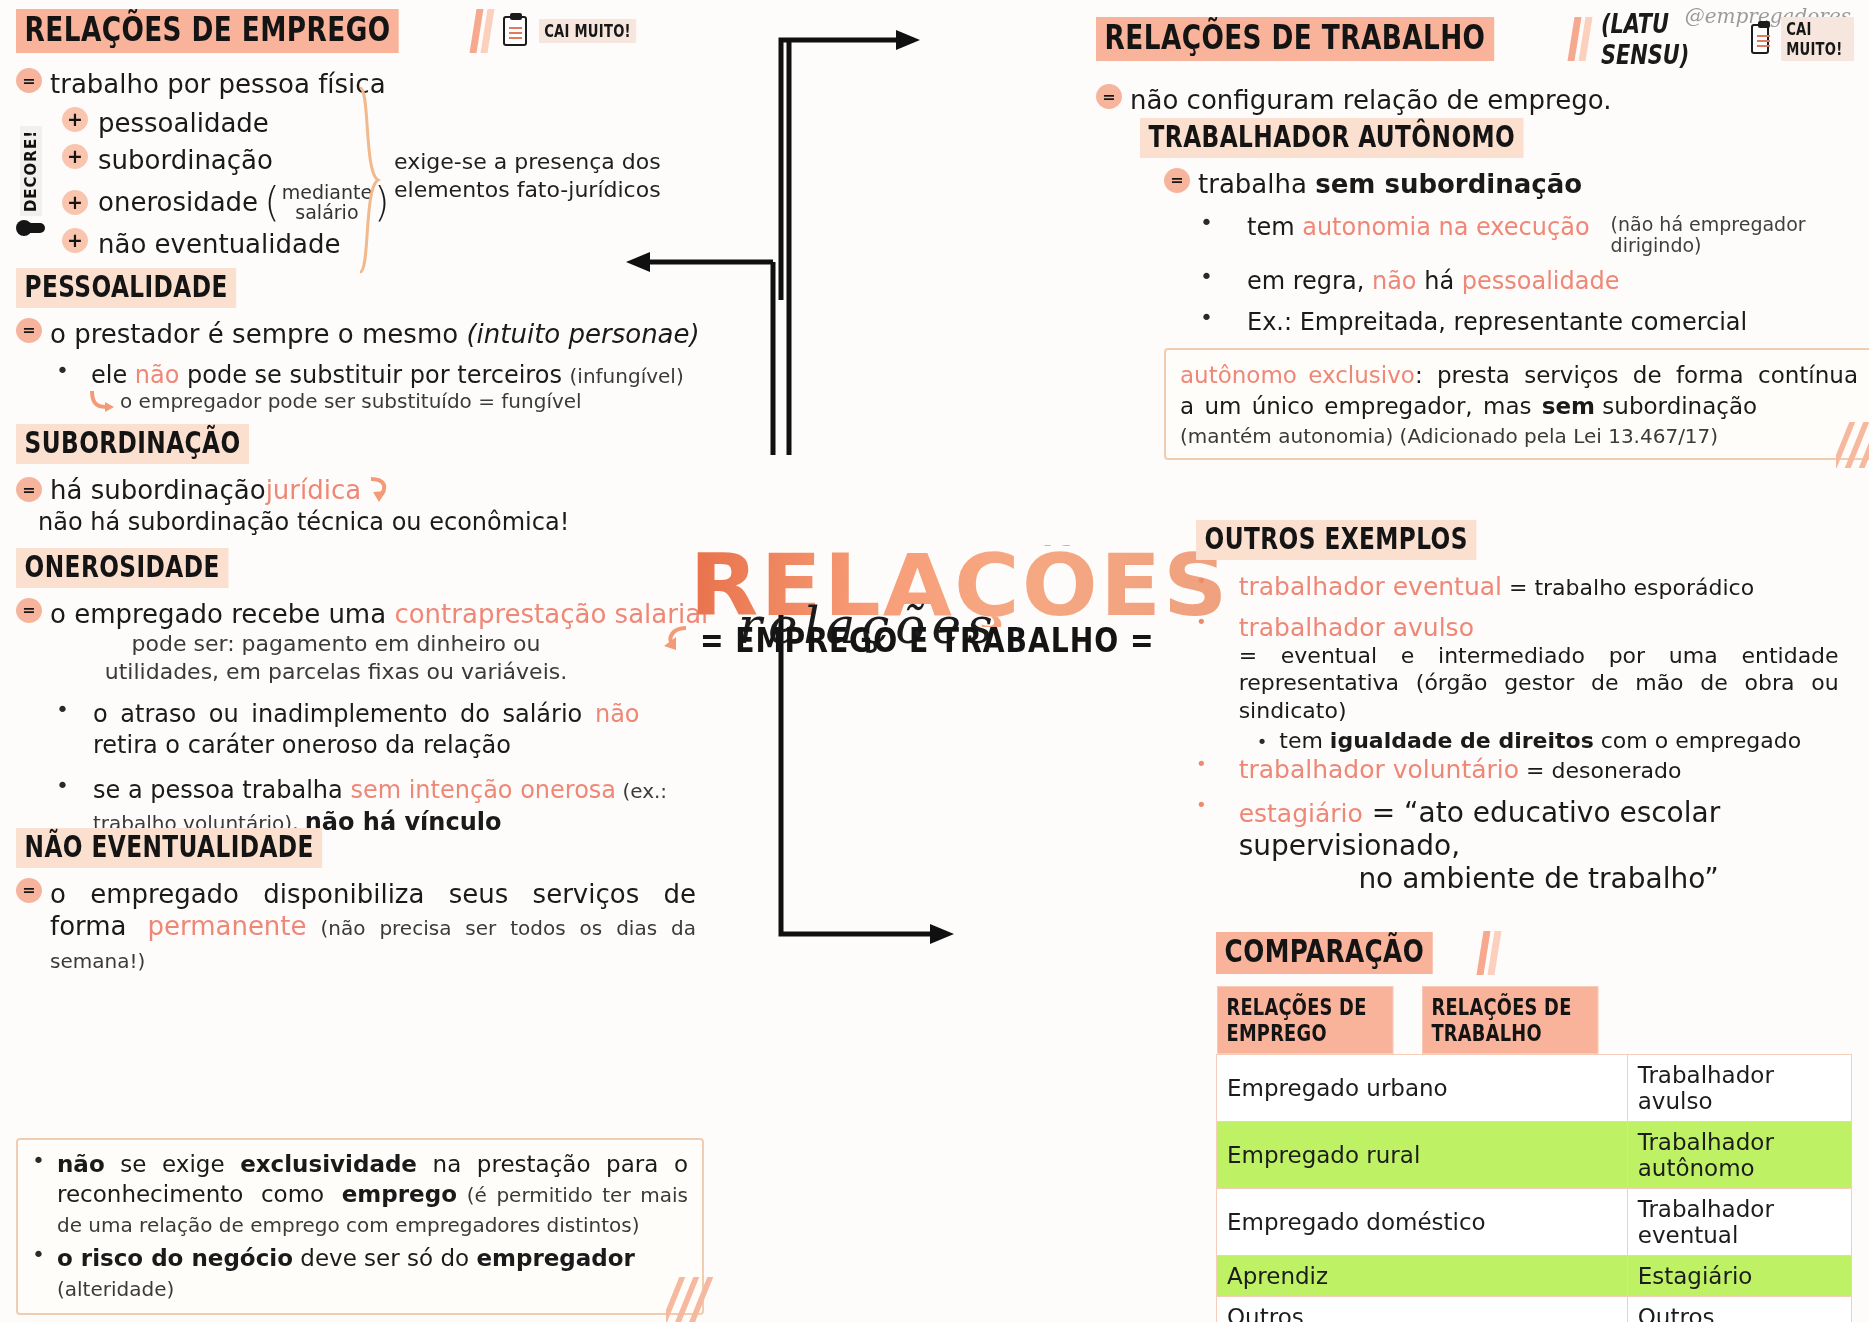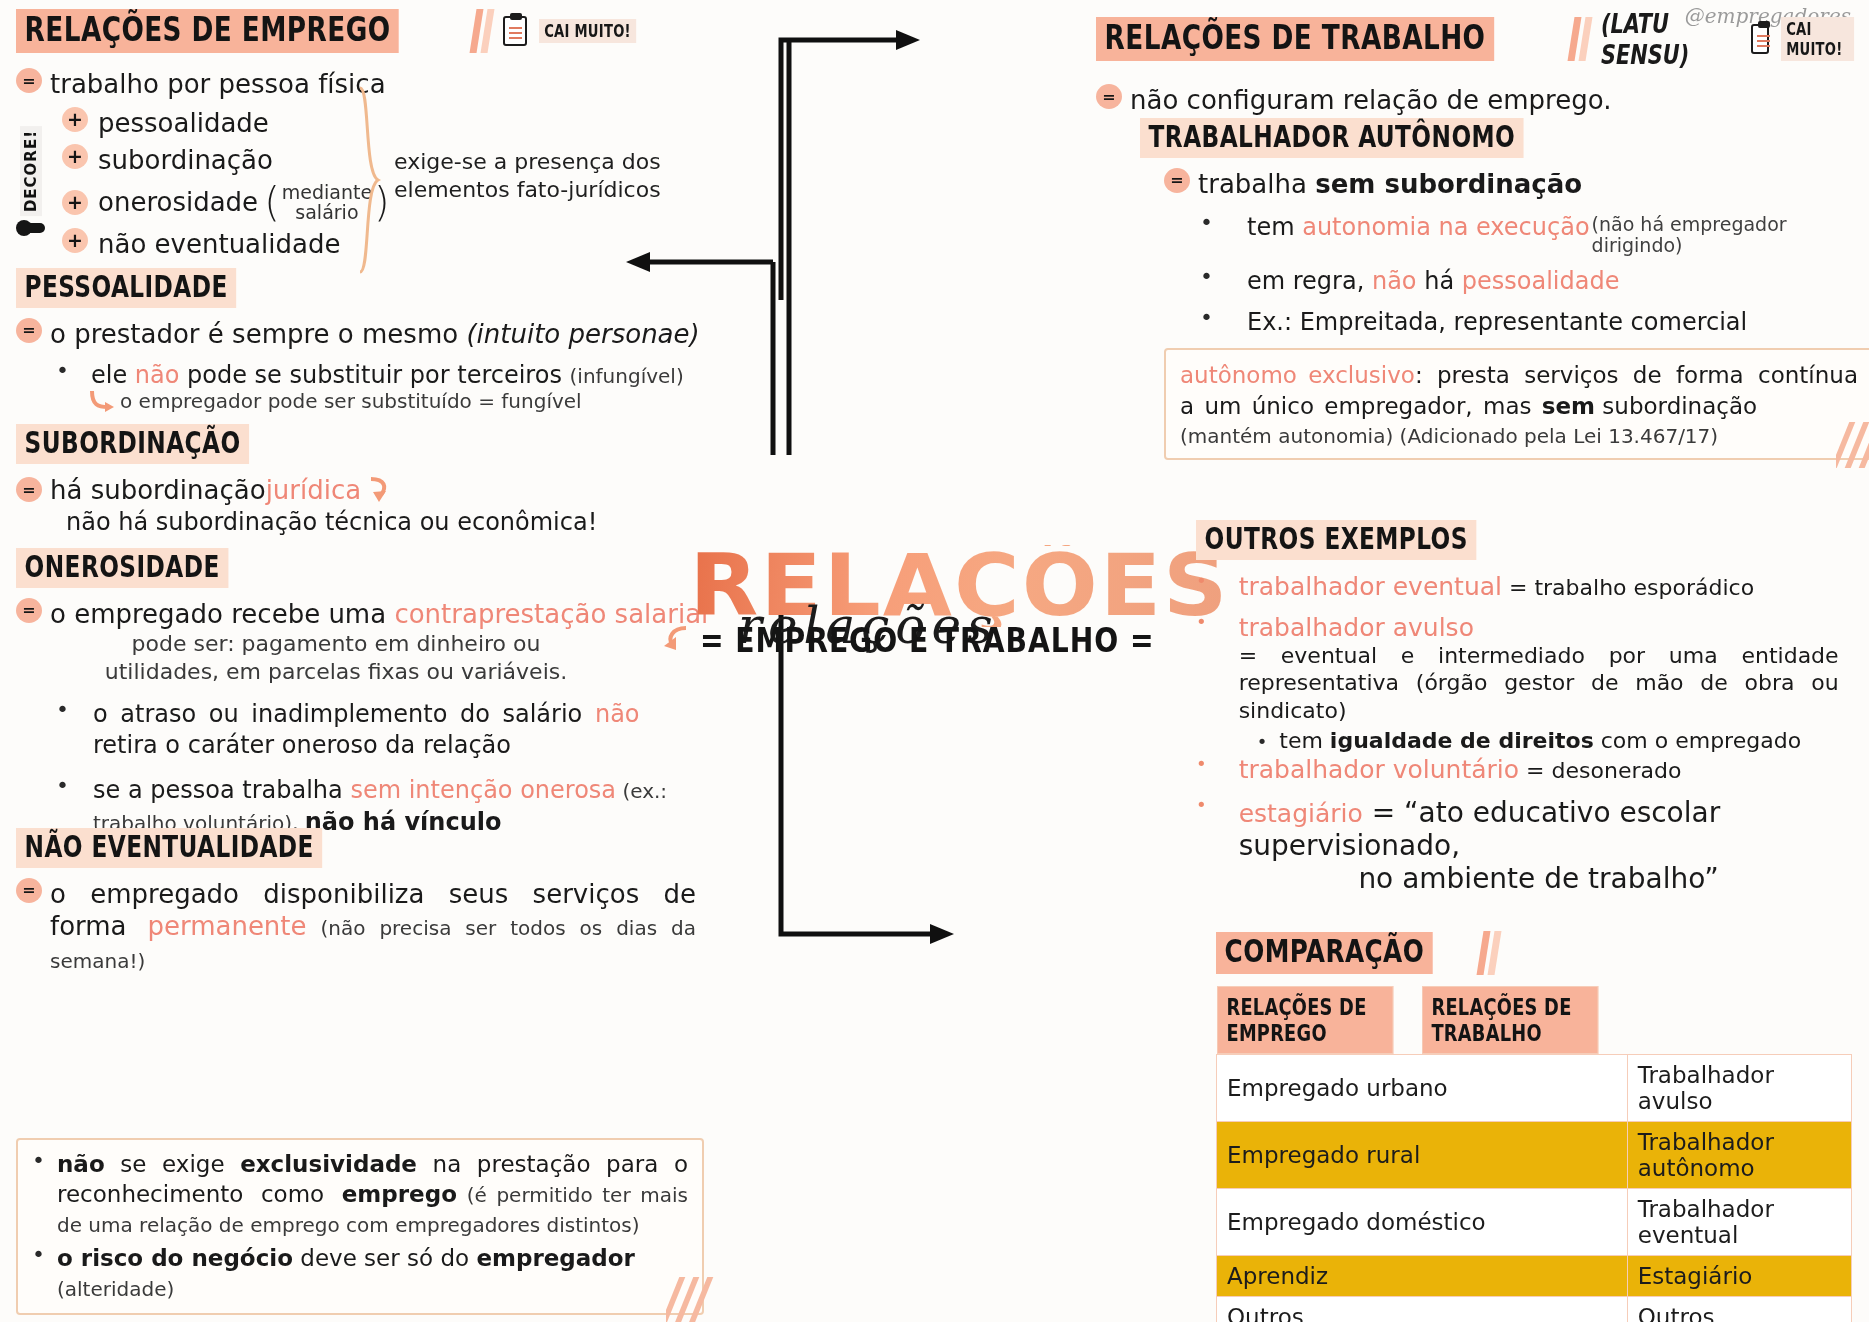--- a/index.html
+++ b/index.html
@@ -122,21 +122,21 @@
 
   
   table.cmp { border-collapse: collapse; width: 636px; font-size: 23px; }
   table.cmp th {
     background:#f8b39a; color:#141414; font-size:23px; font-weight:bold;
     text-align:left; padding:7px 10px; border:1px solid #f6cdb9;
     letter-spacing:.3px;
   }
   table.cmp td { padding:7px 10px; border:1px solid #f6cdb9; color:#1c1c1c; }
   table.cmp tr.odd td { background:#ffffff; }
-  table.cmp tr.even td { background:#eab308; }
+  table.cmp tr.even td { background:#bef264; }
 
   
   .brace { stroke:#f0b98e; fill:none; stroke-width:3; }
 
   .wm { font-family:"DejaVu Serif", serif; font-style:italic; font-size:20px; color:#9a9a9a; }
 
   .ribbon i {
     position:absolute; width:6px; height:46px; background:#f6b9a0; transform:skewX(-22deg);
   }
 </style>
@@ -249,21 +249,21 @@
     <span class="hl hl-soft hand-title" style="font-size:30px;">SUBORDINAÇÃO</span>
     <div class="row lvl1" style="margin-top:10px; align-items:center;">
       <span class="eq">=</span>
       <span>há subordinação </span>
         <span class="pink">jurídica</span>
       <svg width="26" height="30" style="margin-left:6px;">
         <path d="M4 4 C18 4 20 12 14 20" stroke="#f39a77" stroke-width="4" fill="none"></path>
         <polygon points="12,27 6,17 19,16" fill="#f39a77"></polygon>
       </svg>
     </div>
-    <div style="margin-left:50px; font-size:24px; margin-top:2px;">não há subordinação técnica ou econômica!</div>
+    <div style="margin-left:22px; font-size:24px; margin-top:2px;">não há subordinação técnica ou econômica!</div>
   </div>
 
   <div class="abs" style="left:16px; top:548px; width:710px;">
     <span class="hl hl-soft hand-title" style="font-size:30px;">ONEROSIDADE</span>
     <div class="row lvl1" style="margin-top:10px;">
       <span class="eq">=</span>
       <span><span>o empregado recebe uma </span><span class="pink">contraprestação salarial</span></span>
     </div>
     <div style="text-align:center; font-size:22px; color:#3a3a3a; line-height:1.25; width:640px; position:relative;">
       <svg class="abs" style="right:-34px; top:-6px;" width="34" height="30">
@@ -353,21 +353,21 @@
   <div class="abs" style="left:1140px; top:118px; width:740px;">
     <span class="hl hl-soft hand-title" style="font-size:30px;">TRABALHADOR AUTÔNOMO</span>
     <div class="row lvl1" style="margin-top:10px; margin-left:24px;">
       <span class="eq">=</span>
       <span><span>trabalha </span><span class="bold">sem subordinação</span></span>
     </div>
 
     <div class="row lvl2" style="margin-top:12px; margin-left:60px; align-items:flex-start;">
       <span class="dot" style="margin-right:34px;">•</span>
       <span><span>tem </span><span class="pink">autonomia na execução</span></span>
-      <span class="xs" style="line-height:1.1; margin-left:2px; margin-top:2px;">
+      <span class="xs" style="line-height:1.1; margin-left:21px; margin-top:2px;">
         <span style="display:block;">(não há empregador</span>
         <span style="display:block;">dirigindo)</span>
       </span>
     </div>
 
     <div class="row lvl2" style="margin-top:10px; margin-left:60px;">
       <span class="dot" style="margin-right:34px;">•</span>
       <span><span>em regra, </span><span class="pink">não</span><span> há </span><span class="pink">pessoalidade</span></span>
     </div>
 

